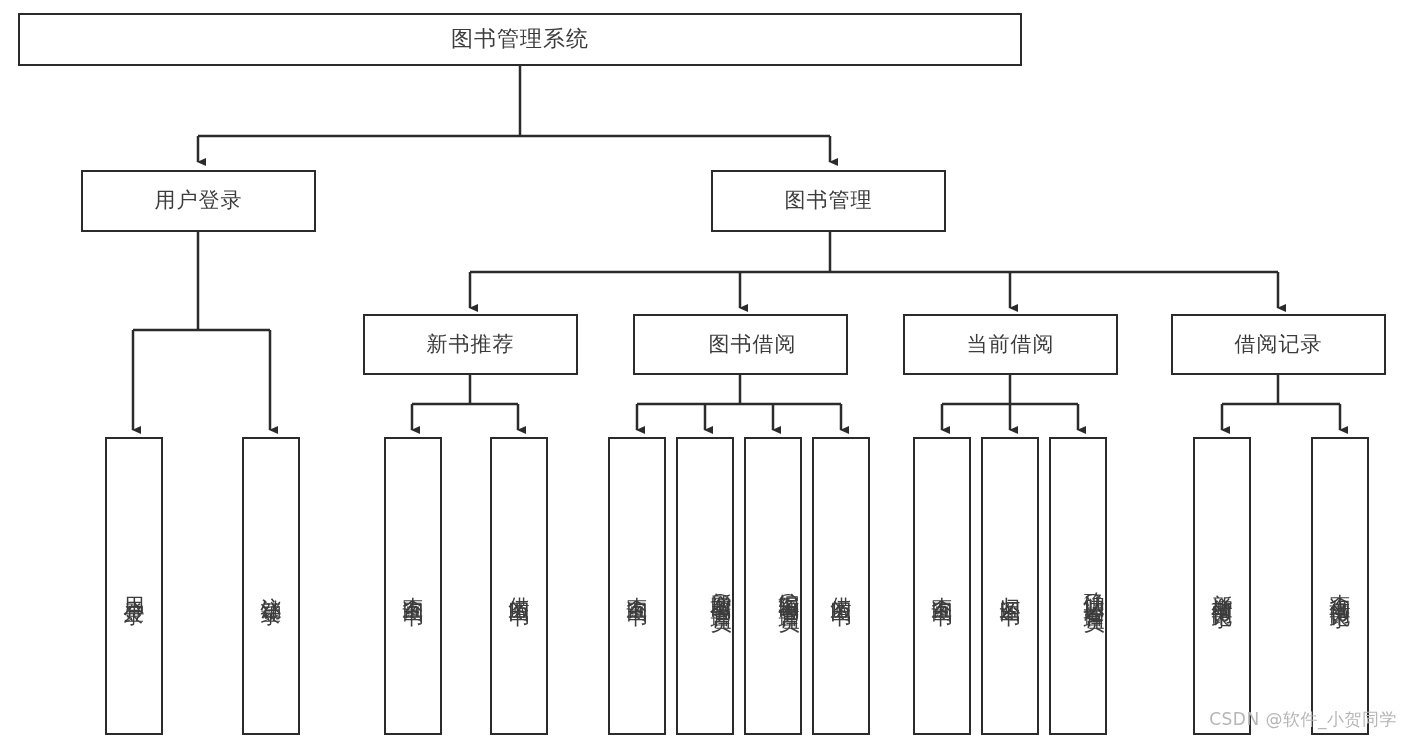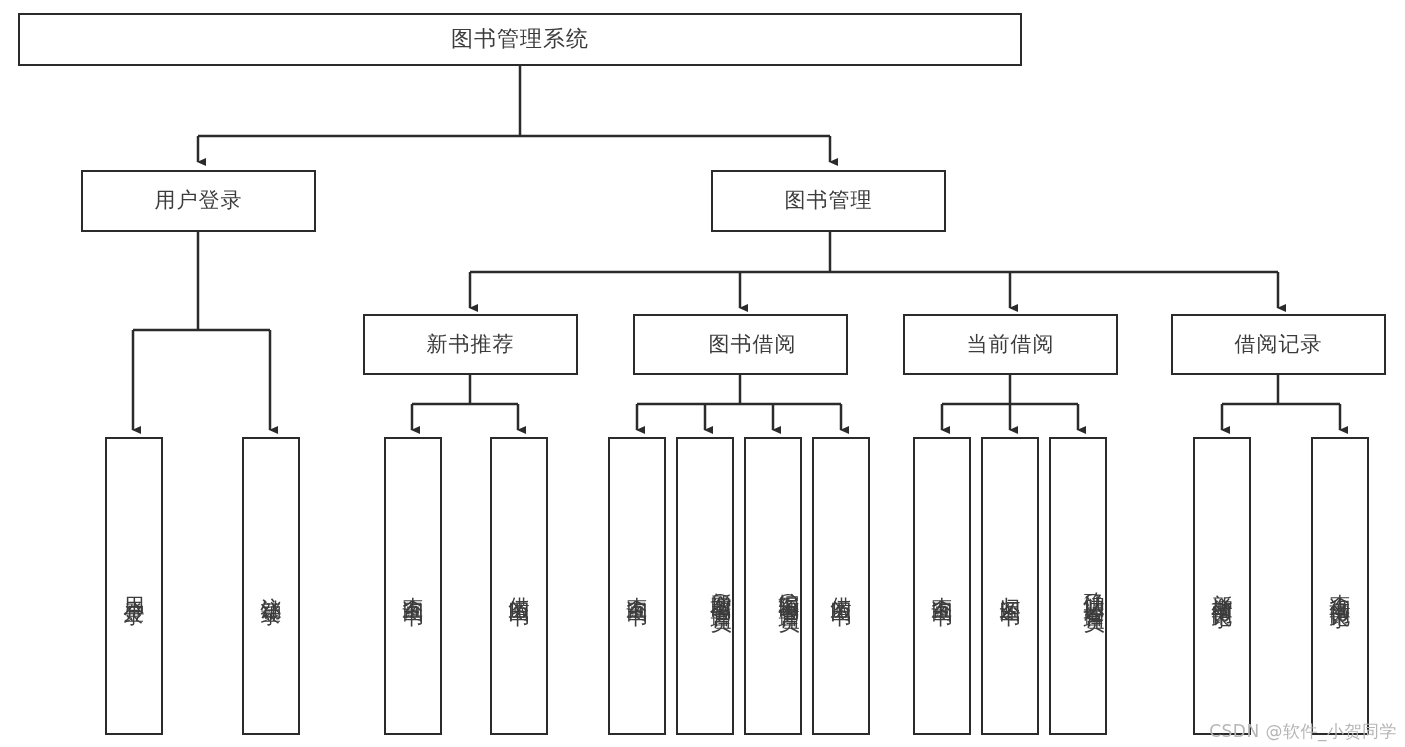--- a/index.html
+++ b/index.html
@@ -51,21 +51,21 @@
     padding-top: 4px;
     white-space: nowrap;
   }
   .node-v.centered {
     align-items: center;
     padding-top: 0;
   }
   .watermark {
     position: absolute;
     right: 8px;
-    bottom: 4px;
+    bottom: 16px;
     font-size: 17px;
     color: #b6b6b6;
     letter-spacing: 0.5px;
     white-space: nowrap;
     z-index: 5;
   }
 </style>
 </head>
 <body>
 

